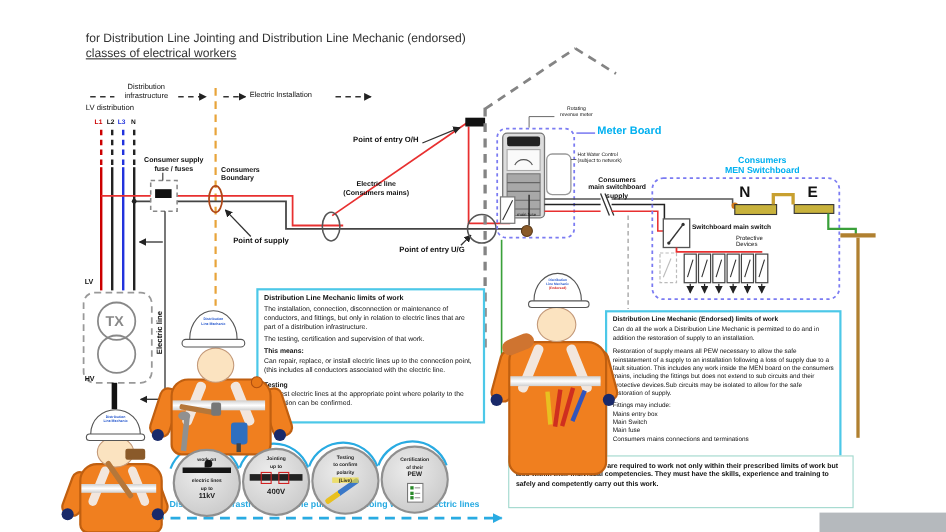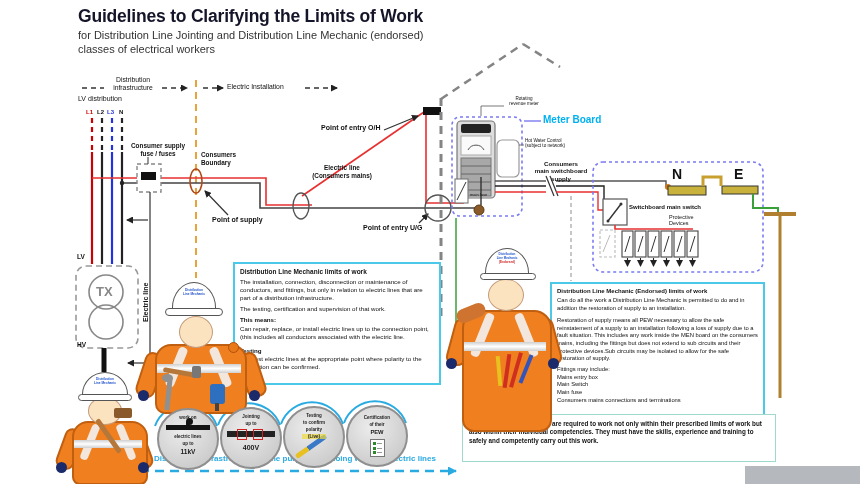--- a/index.html
+++ b/index.html
@@ -232,23 +232,22 @@
     <path d="M218 425 A33 33 0 0 1 280 425"></path>
     <path d="M281 424 A33 33 0 0 1 343 424"></path>
     <path d="M344 423 A33 33 0 0 1 406 423"></path>
   </g>
 
   <g>
     <line x1="80" y1="471" x2="456" y2="471" stroke="#29abe2" stroke-width="2.5" stroke-dasharray="9 6" marker-start="url(#arrc)" marker-end="url(#arrc)"></line>
   </g>
 </svg>
 
-<div class="lbl b" style="left:78px;top:6px;font-size:17.5px;color:#15152a;letter-spacing:-0.2px;">Guidelines to Clarifying the Limits of Work</div>
 <div class="lbl" style="left:78px;top:29px;font-size:11px;color:#333;">for Distribution Line Jointing and Distribution Line Mechanic (endorsed)</div>
-<div class="lbl" style="left:78px;top:43px;font-size:11px;color:#333;">classes of electrical workers</div>
+<div class="lbl" style="left:78px;top:43px;font-size:11px;color:#333;text-decoration:underline;">classes of electrical workers</div>
 
 <div class="lbl c" style="left:104px;top:76px;width:58px;font-size:6.8px;">Distribution
 infrastructure</div>
 <div class="lbl" style="left:227px;top:83px;font-size:6.8px;">Electric Installation</div>
 <div class="lbl" style="left:78px;top:95px;font-size:7px;">LV distribution</div>
 <div class="lbl b" style="left:86px;top:109px;font-size:6px;color:#cc0000;">L1</div>
 <div class="lbl b" style="left:97px;top:109px;font-size:6px;">L2</div>
 <div class="lbl b" style="left:107px;top:109px;font-size:6px;color:#2233dd;">L3</div>
 <div class="lbl b" style="left:119px;top:109px;font-size:6px;">N</div>
 
@@ -268,20 +267,22 @@
 
 <div class="lbl b cyan" style="left:543px;top:114px;font-size:10px;">Meter Board</div>
 <div class="lbl c" style="left:500px;top:96px;width:48px;font-size:4.6px;">Rotating
 revenue meter</div>
 <div class="lbl" style="left:525px;top:138px;font-size:4.6px;">Hot Water Control
 (subject to network)</div>
 <div class="lbl" style="left:470px;top:193px;font-size:4px;">main fuse</div>
 <div class="lbl c b" style="left:524px;top:160px;width:74px;font-size:6.2px;">Consumers
 main switchboard supply</div>
 
+<div class="lbl c b cyan" style="left:648px;top:141px;width:90px;font-size:8px;">Consumers
+MEN  Switchboard</div>
 <div class="lbl b" style="left:672px;top:166px;font-size:14px;">N</div>
 <div class="lbl b" style="left:734px;top:166px;font-size:14px;">E</div>
 <div class="lbl b" style="left:629px;top:204px;font-size:6px;">Switchboard main switch</div>
 <div class="lbl" style="left:669px;top:214px;font-size:5.5px;">Protective
 Devices</div>
 
 <div class="tbox" style="left:233px;top:262px;width:194px;height:111px;">
   <div class="t">Distribution Line Mechanic limits of work</div>
   <div class="p">The installation, connection, disconnection or maintenance of conductors, and fittings, but only in relation to electric lines that are part of a distribution infrastructure.</div>
   <div class="p">The testing, certification and supervision of that work.</div>

